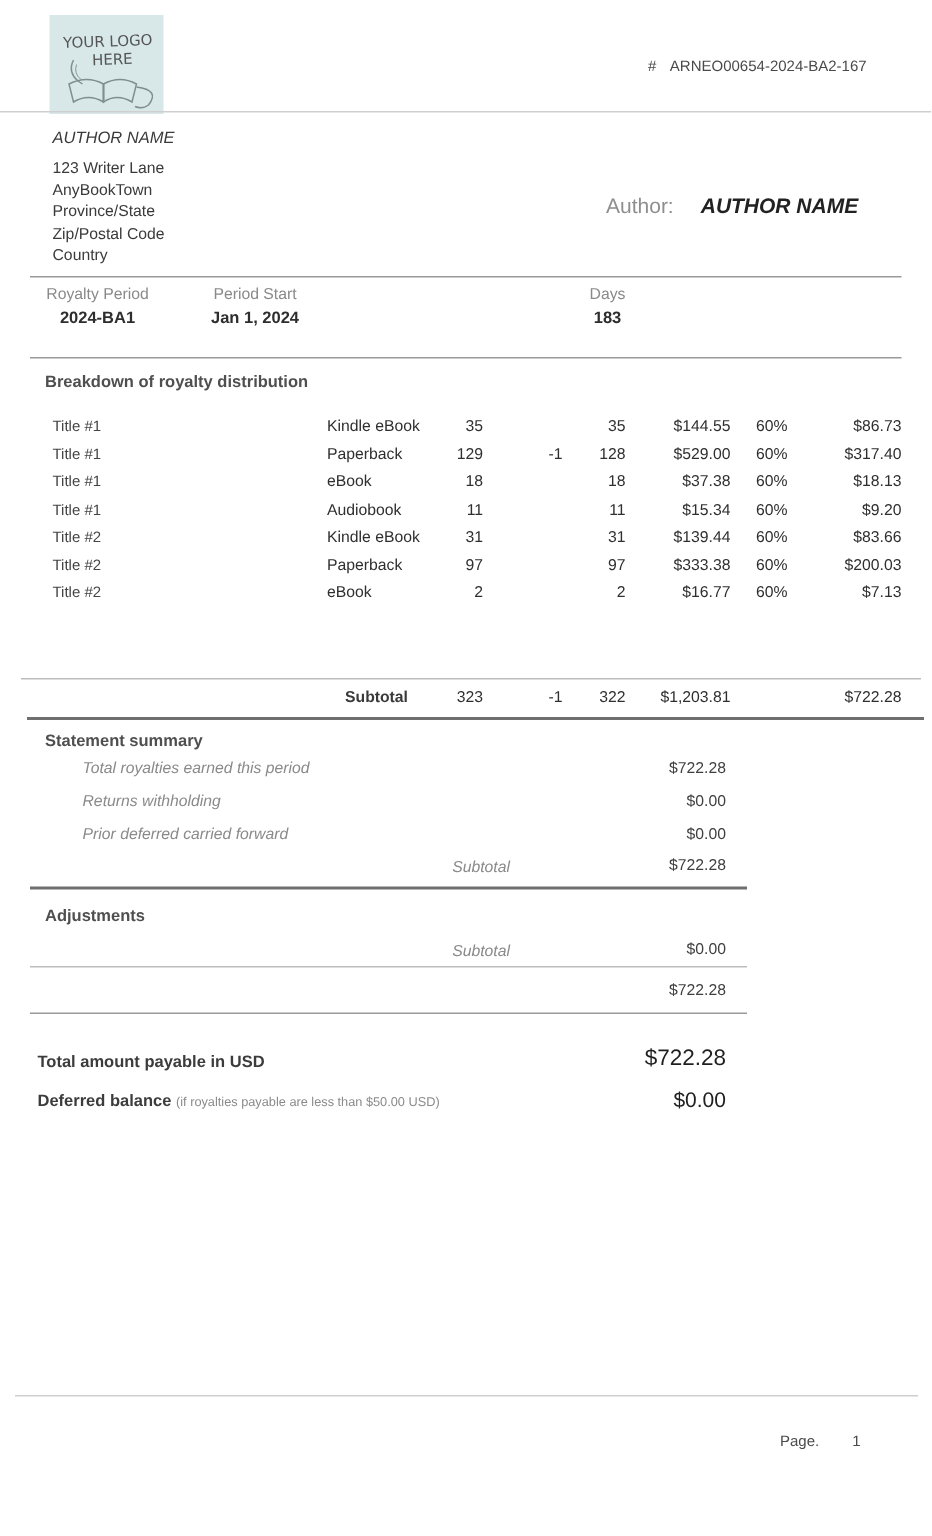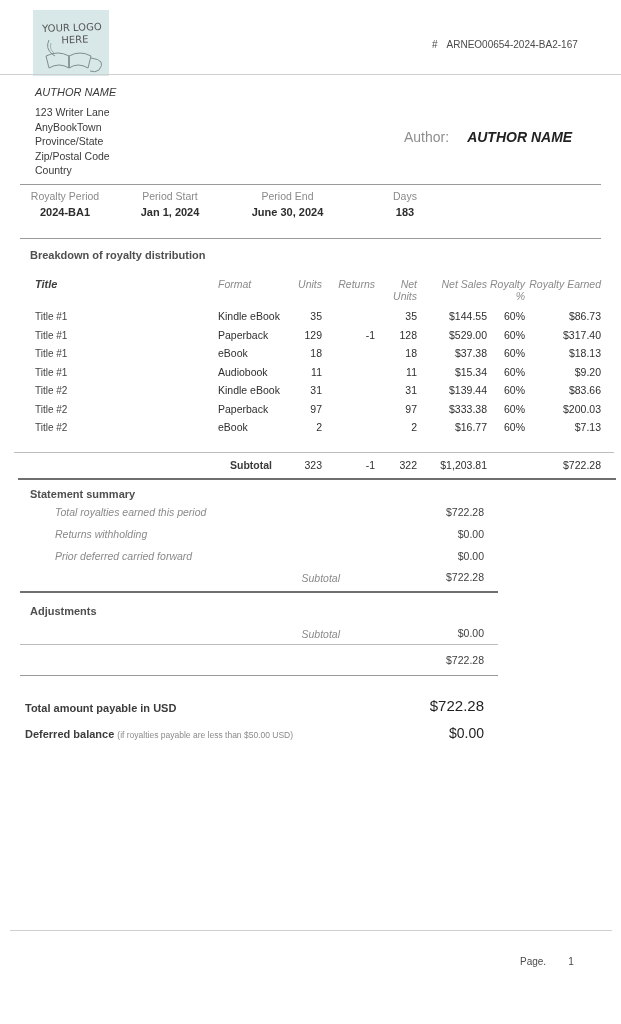--- a/index.html
+++ b/index.html
@@ -133,43 +133,29 @@
   <div class="hline mid" style="left:20px; top:184px; width:581px;"></div>
 
   <div class="period-col pc1">
     <div class="p-label">Royalty Period</div>
     <div class="p-value">2024-BA1</div>
   </div>
   <div class="period-col pc2">
     <div class="p-label">Period Start</div>
     <div class="p-value">Jan 1, 2024</div>
   </div>
-  <div class="period-col pc3">
-    <div class="p-label">Period End</div>
-    <div class="p-value">June 30, 2024</div>
-  </div>
   <div class="period-col pc4">
     <div class="p-label">Days</div>
     <div class="p-value">183</div>
   </div>
   <div class="hline mid" style="left:20px; top:238px; width:581px;"></div>
 
   <div class="section-title" style="left:30px; top:249px;">Breakdown of royalty distribution</div>
 
   <div class="tbl">
-    <div class="trow thead">
-      <span class="c0">Title</span>
-      <span class="c1">Format</span>
-      <span class="c2">Units</span>
-      <span class="c3">Returns</span>
-      <span class="c4">Net Units</span>
-      <span class="c5">Net Sales</span>
-      <span class="c6">Royalty %</span>
-      <span class="c7">Royalty Earned</span>
-    </div>
     <div class="trow drow">
       <span class="c0">Title #1</span>
       <span class="c1">Kindle eBook</span>
       <span class="c2">35</span>
       <span class="c3"></span>
       <span class="c4">35</span>
       <span class="c5">$144.55</span>
       <span class="c6">60%</span>
       <span class="c7">$86.73</span>
     </div>

